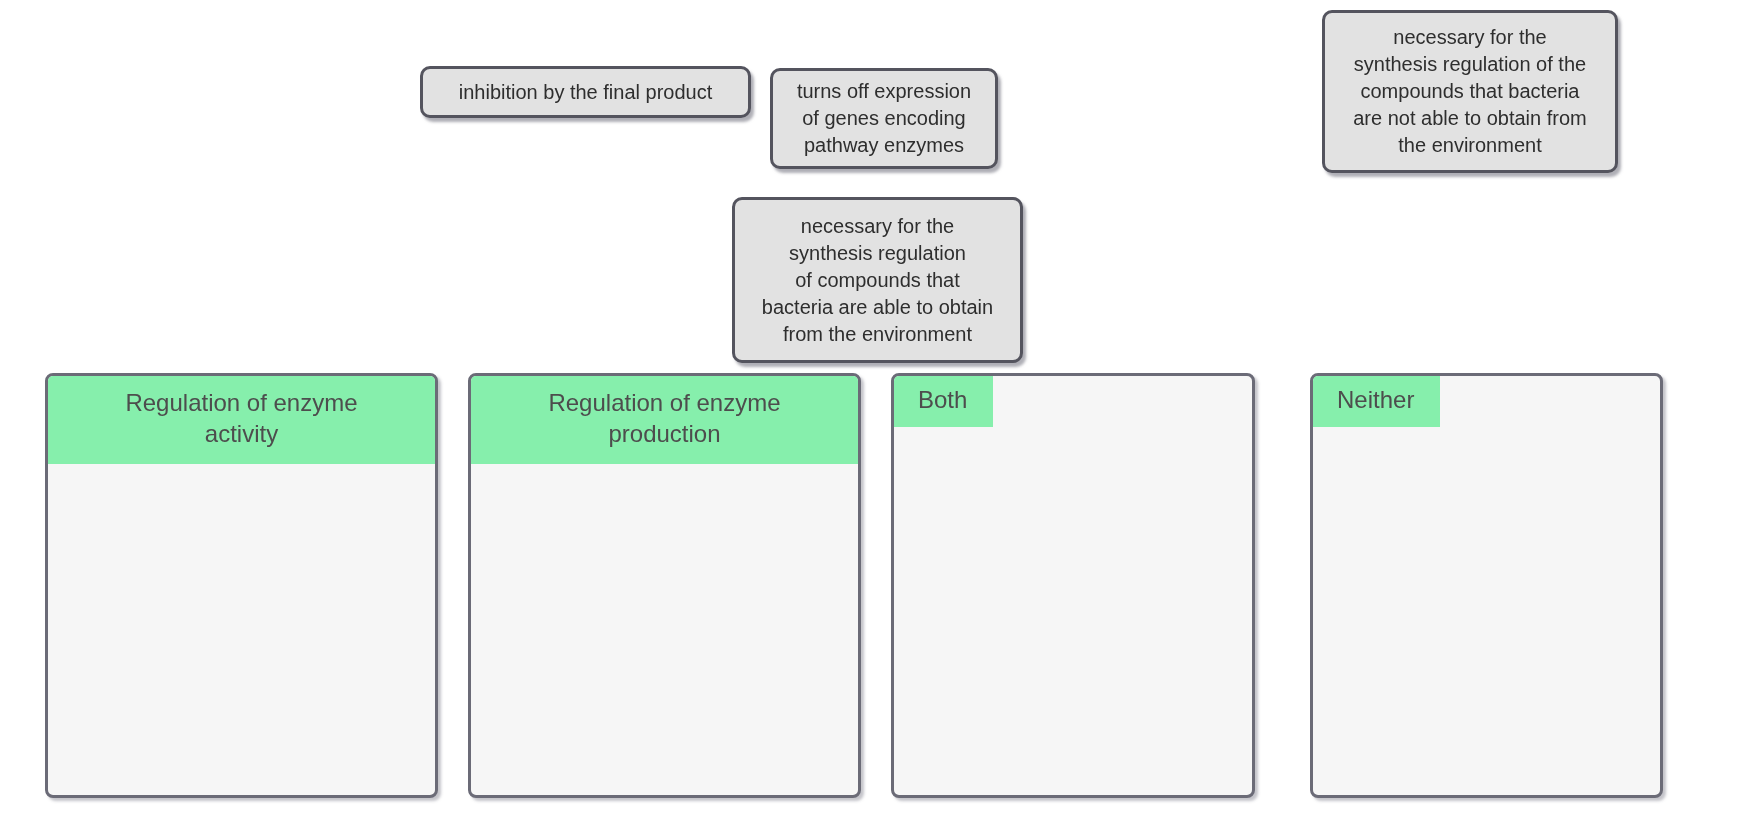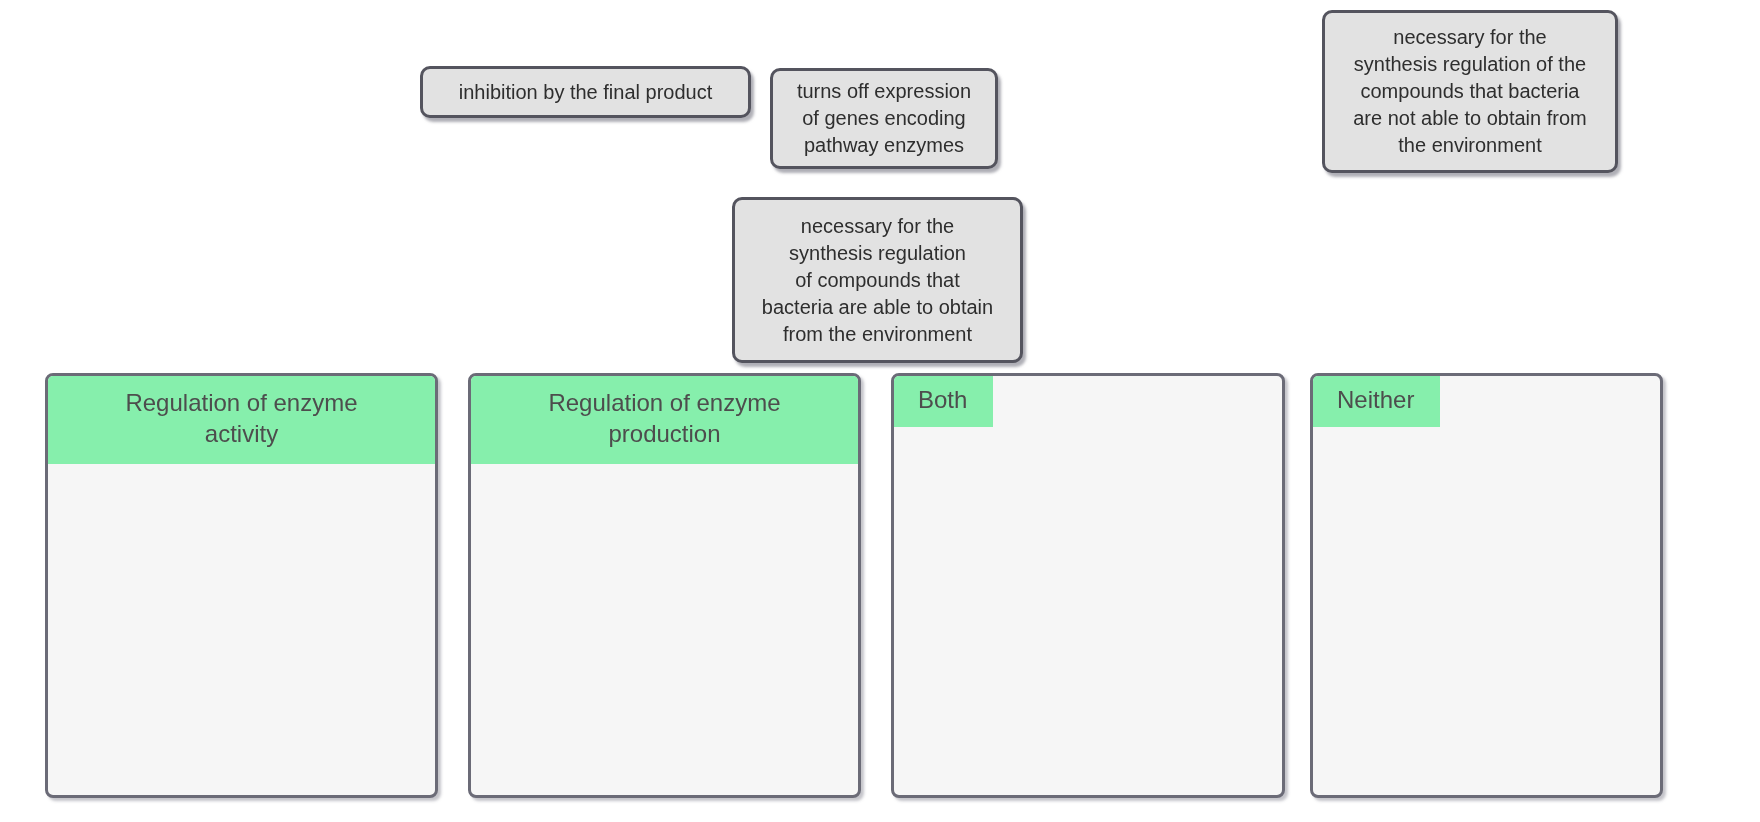--- a/index.html
+++ b/index.html
@@ -48,21 +48,21 @@
     top: 373px;
     height: 425px;
     background: #f6f6f6;
     border: 3px solid #6b6b77;
     border-radius: 8px;
     box-shadow: 3px 3px 3px rgba(125, 125, 138, 0.45);
     overflow: hidden;
   }
   #zone-1 { left: 45px;   width: 393px; }
   #zone-2 { left: 468px;  width: 393px; }
-  #zone-3 { left: 891px;  width: 394px; }
+  #zone-3 { left: 891px;  width: 364px; }
   #zone-4 { left: 1310px; width: 353px; }
 
   .zone-header {
     background: #86efac;
     color: #4d4d4d;
     font-size: 24px;
     line-height: 31px;
     white-space: pre-line;
   }
   .zone-header.center {

